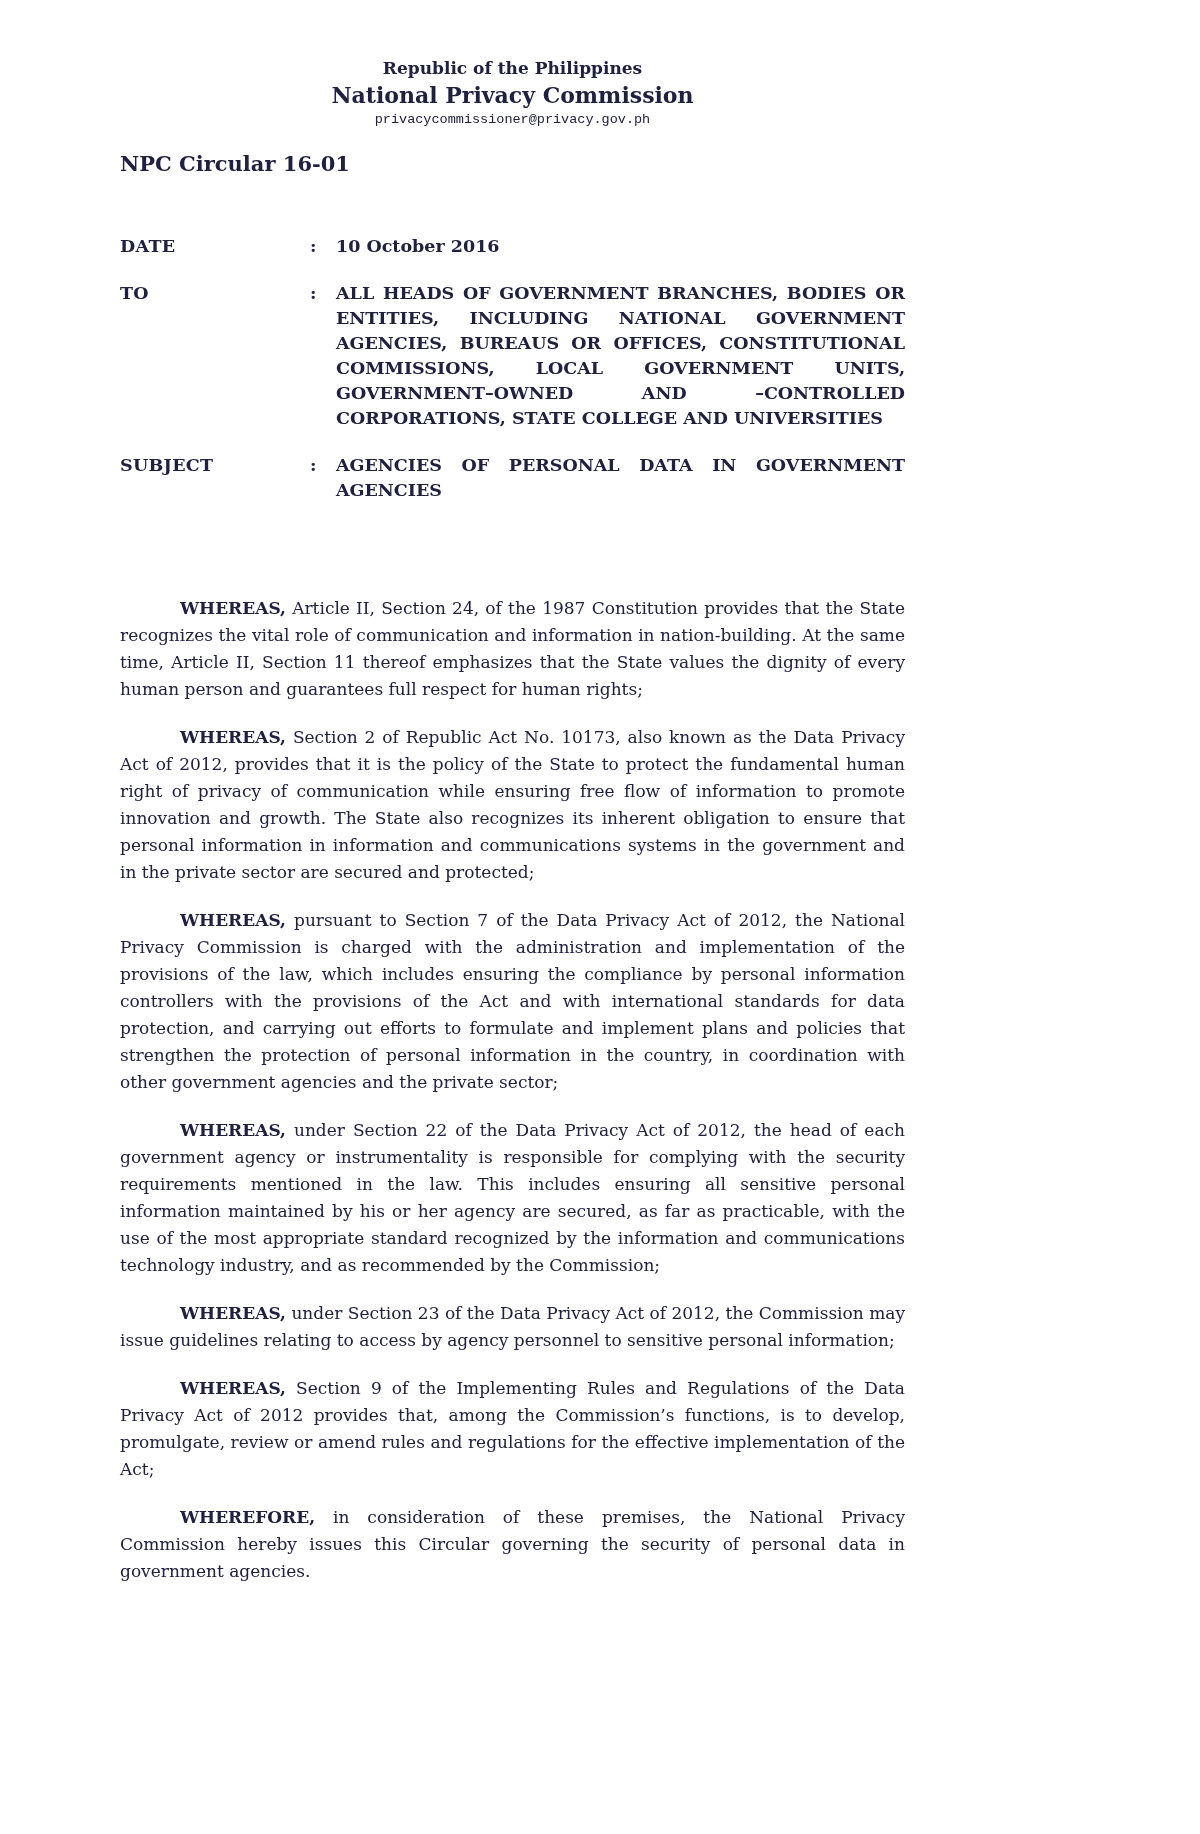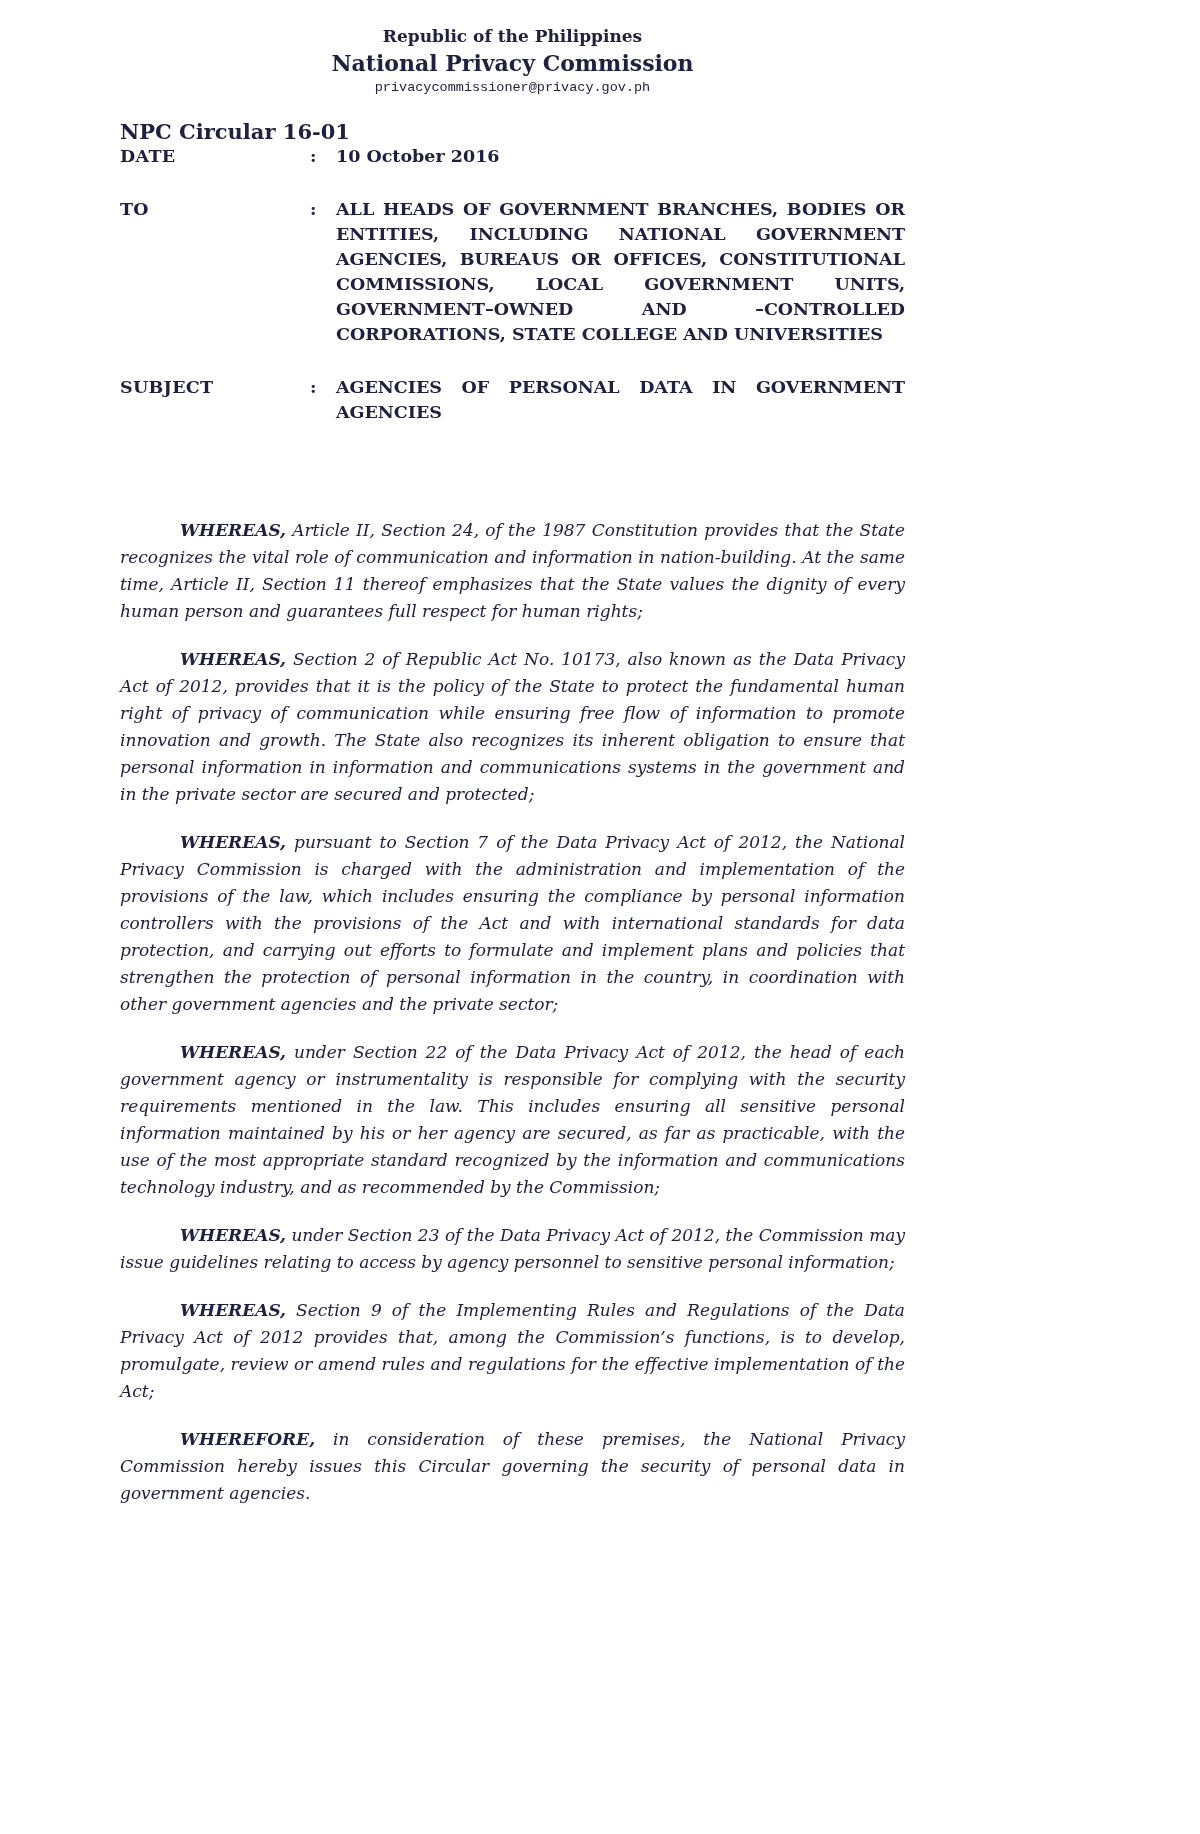--- a/index.html
+++ b/index.html
@@ -11,21 +11,21 @@
     width: 1200px;
     height: 1834px;
     font-family: "DejaVu Serif", serif;
     color: #20203f;
     overflow: hidden;
   }
   .page {
     box-sizing: border-box;
     width: 1200px;
     height: 1298px;
-    padding: 24px 295px 40px 120px;
+    padding: 56px 295px 40px 120px;
   }
   
   .doc-header { text-align: center; }
   .h-line1 {
     font-size: 17px;
     font-weight: bold;
     line-height: 24px;
   }
   .h-line2 {
     font-size: 22px;
@@ -38,41 +38,41 @@
     font-family: Liberation Mono, monospace;
   }
   
   .circular-title {
     margin-top: 21px;
     font-size: 21px;
     font-weight: bold;
   }
   
   .meta {
+    margin-top: 58px;
     display: grid;
     grid-template-columns: 190px 26px 1fr;
-    row-gap: 28px;
+    row-gap: 22px;
     font-size: 17.5px;
     line-height: 25px;
   }
   .meta-label {
     font-weight: bold;
     letter-spacing: 0.3px;
   }
   .meta-colon {
     font-weight: bold;
   }
   .meta-value {
     font-weight: bold;
     text-align: justify;
   }
   
   .doc-body {
     margin-top: 92px;
-    font-style: italic;
   }
   .para {
     margin: 0 0 21px 0;
     font-size: 17px;
     line-height: 27px;
     text-align: justify;
     text-indent: 60px;
   }
   .para .lead {
     font-weight: bold;

